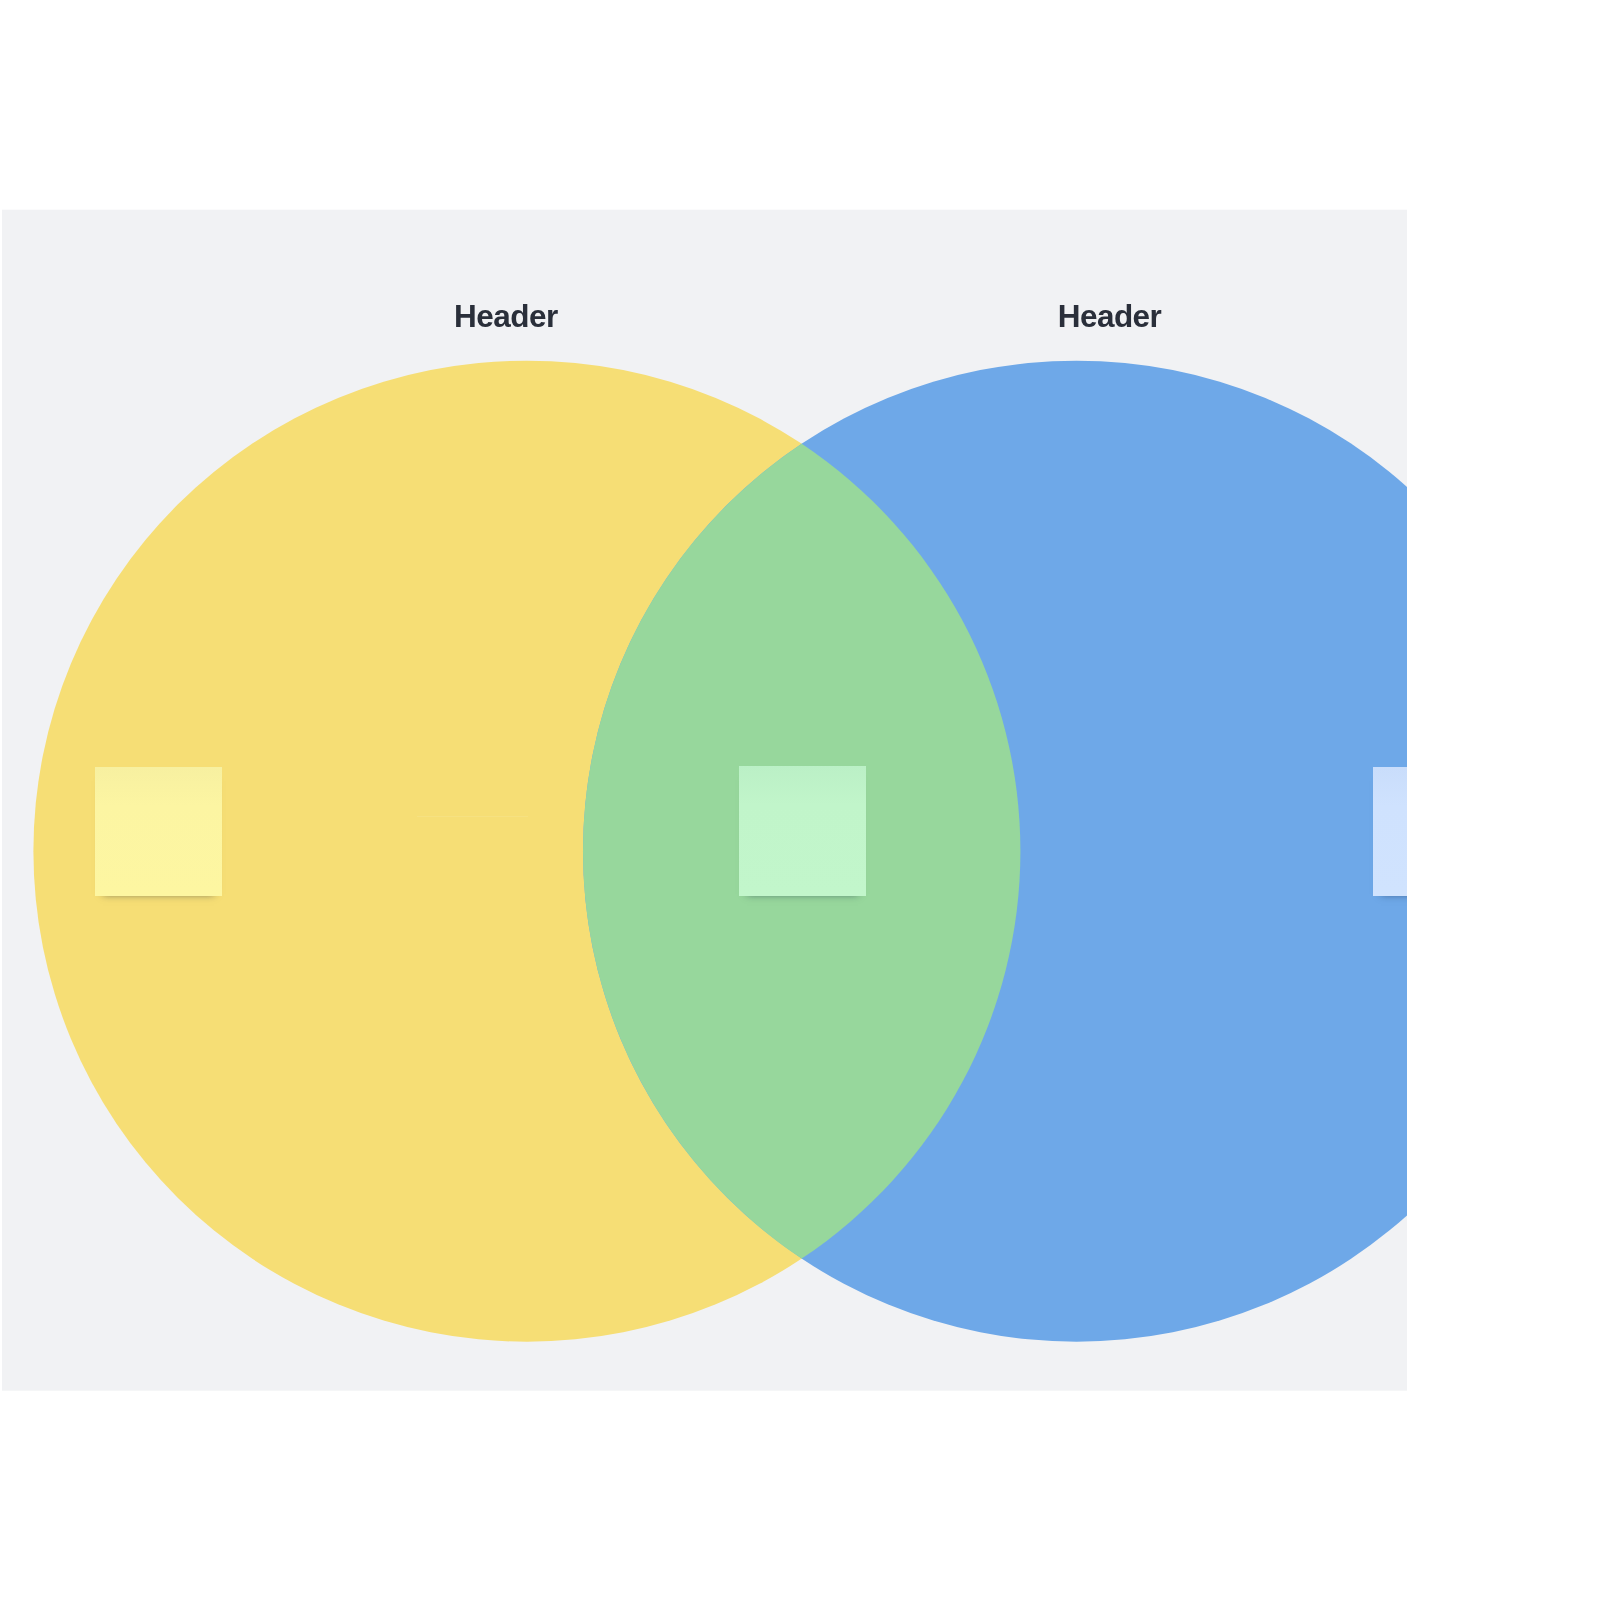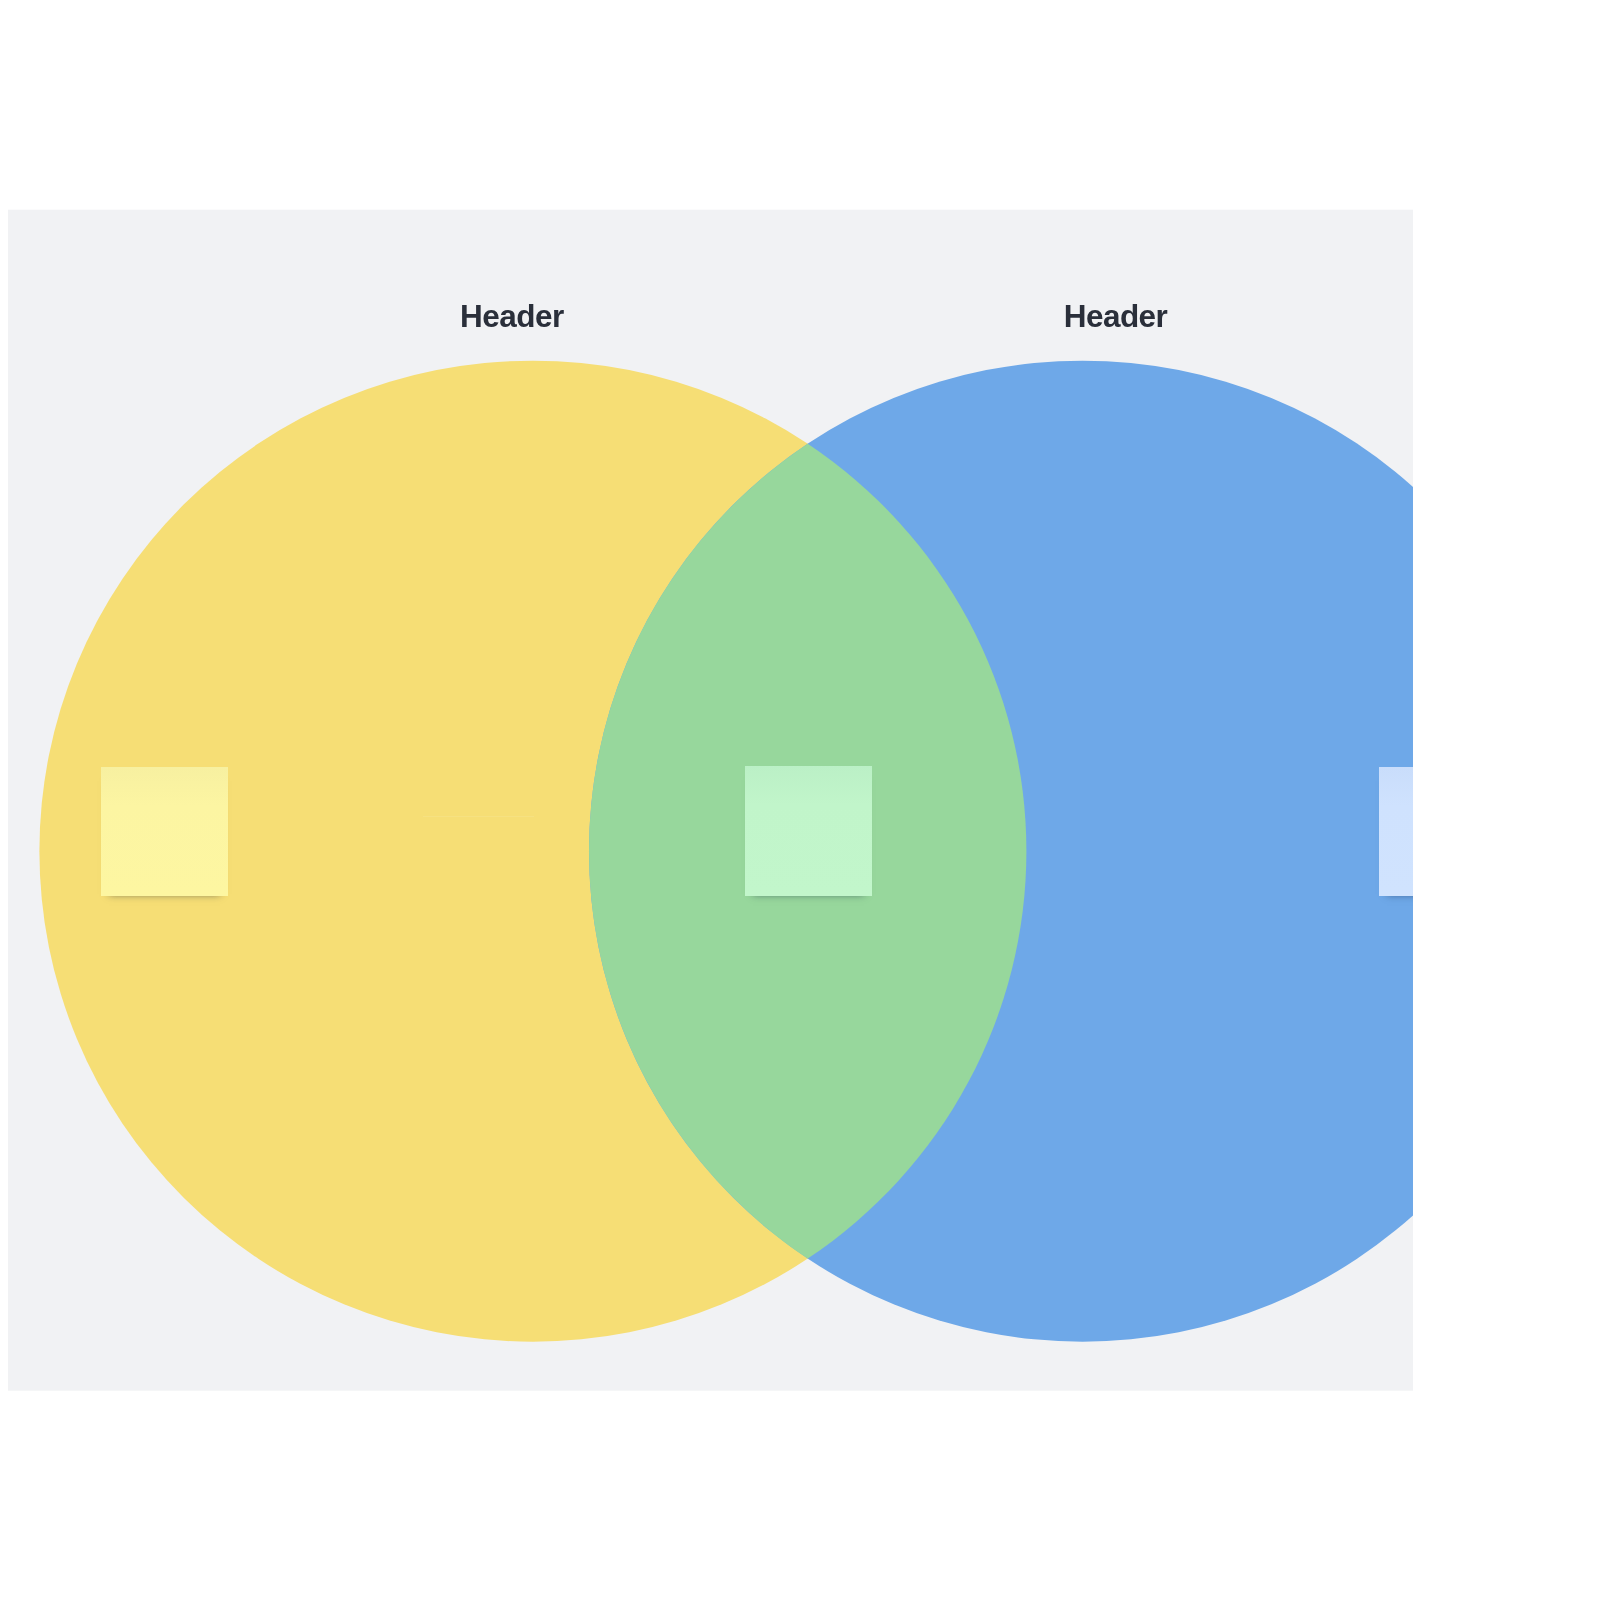--- a/index.html
+++ b/index.html
@@ -1,20 +1,20 @@
 <!DOCTYPE html>
 <html><head>
 <meta charset="utf-8">
 <title>Venn Diagram</title>
 <style>
   *{box-sizing:border-box;}
   html,body{margin:0;padding:0;width:1600px;height:1600px;background:#ffffff;
     font-family:"Liberation Sans",sans-serif;}
   #page{position:relative;width:1600px;height:1600px;overflow:hidden;background:#ffffff;}
-  #canvas{position:absolute;left:8px;top:0;width:1405px;height:1600px;overflow:hidden;}
+  #canvas{position:absolute;left:2px;top:0;width:1405px;height:1600px;overflow:hidden;}
   #venn-svg{position:absolute;left:0;top:0;width:1600px;height:1600px;display:block;}
   .header{position:absolute;font-weight:bold;font-size:31.5px;line-height:1;
     letter-spacing:-0.55px;color:#2a2f3a;white-space:nowrap;transform:translateZ(0);}
   #hdr-left{left:452.1px;top:301.0px;}
   #hdr-right{left:1055.8px;top:301.0px;}
   .note{position:absolute;width:127px;height:129.5px;
     box-shadow:0 6px 8px -8px rgba(21,37,67,0.65);}
   #note-left{left:92.8px;top:766.6px;}
   #note-mid{left:736.8px;top:766.1px;}
   #note-right{left:1370.8px;top:766.6px;}

